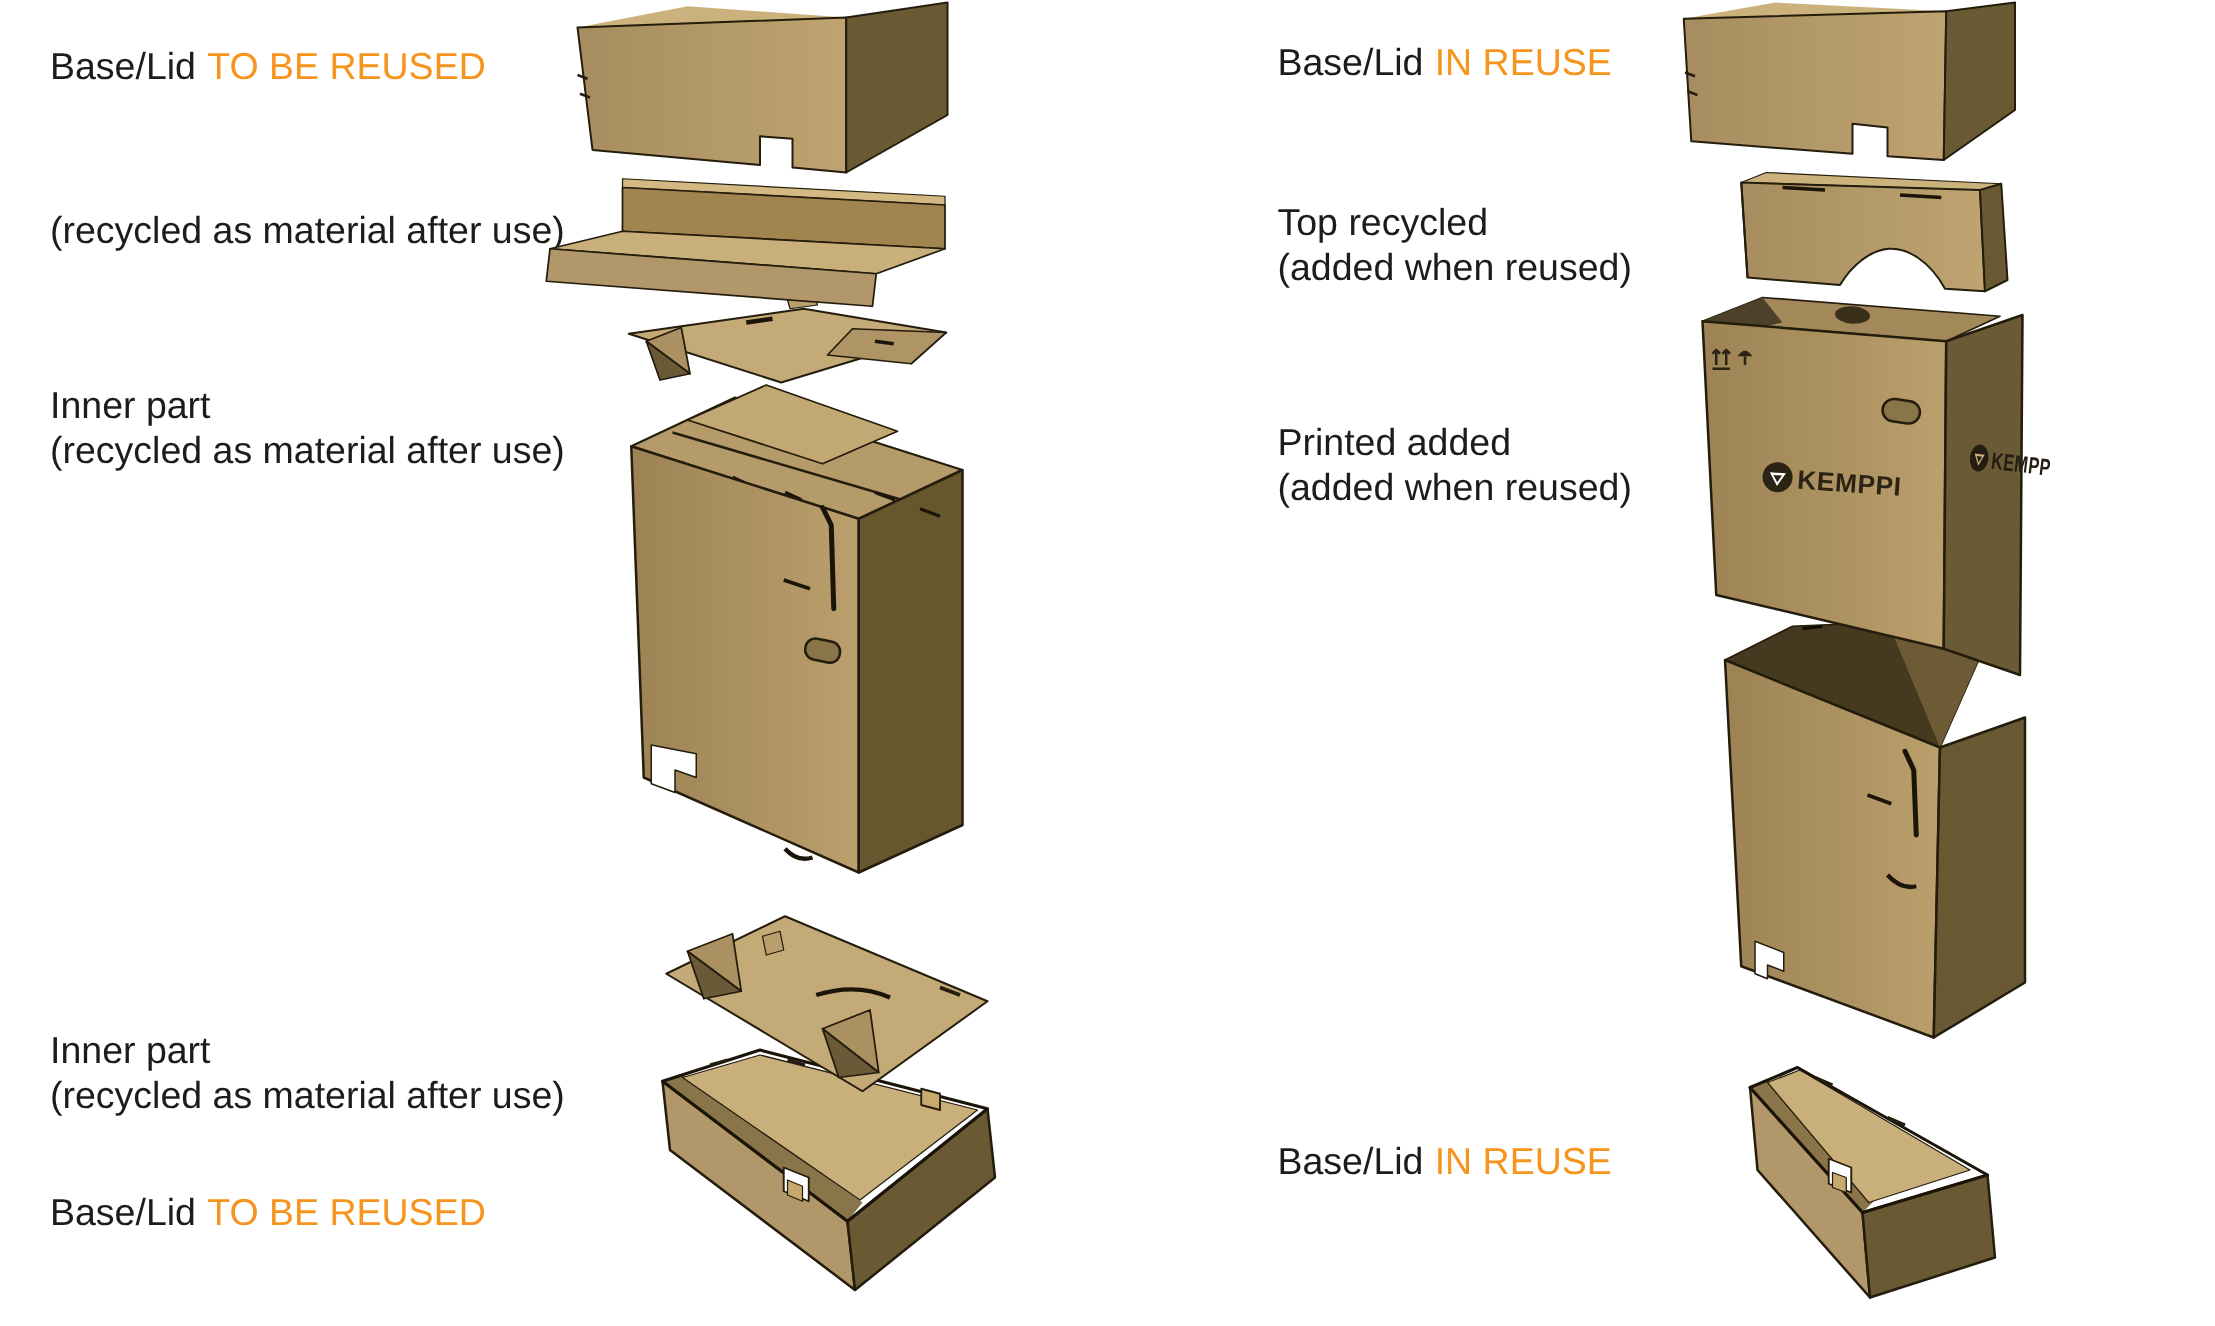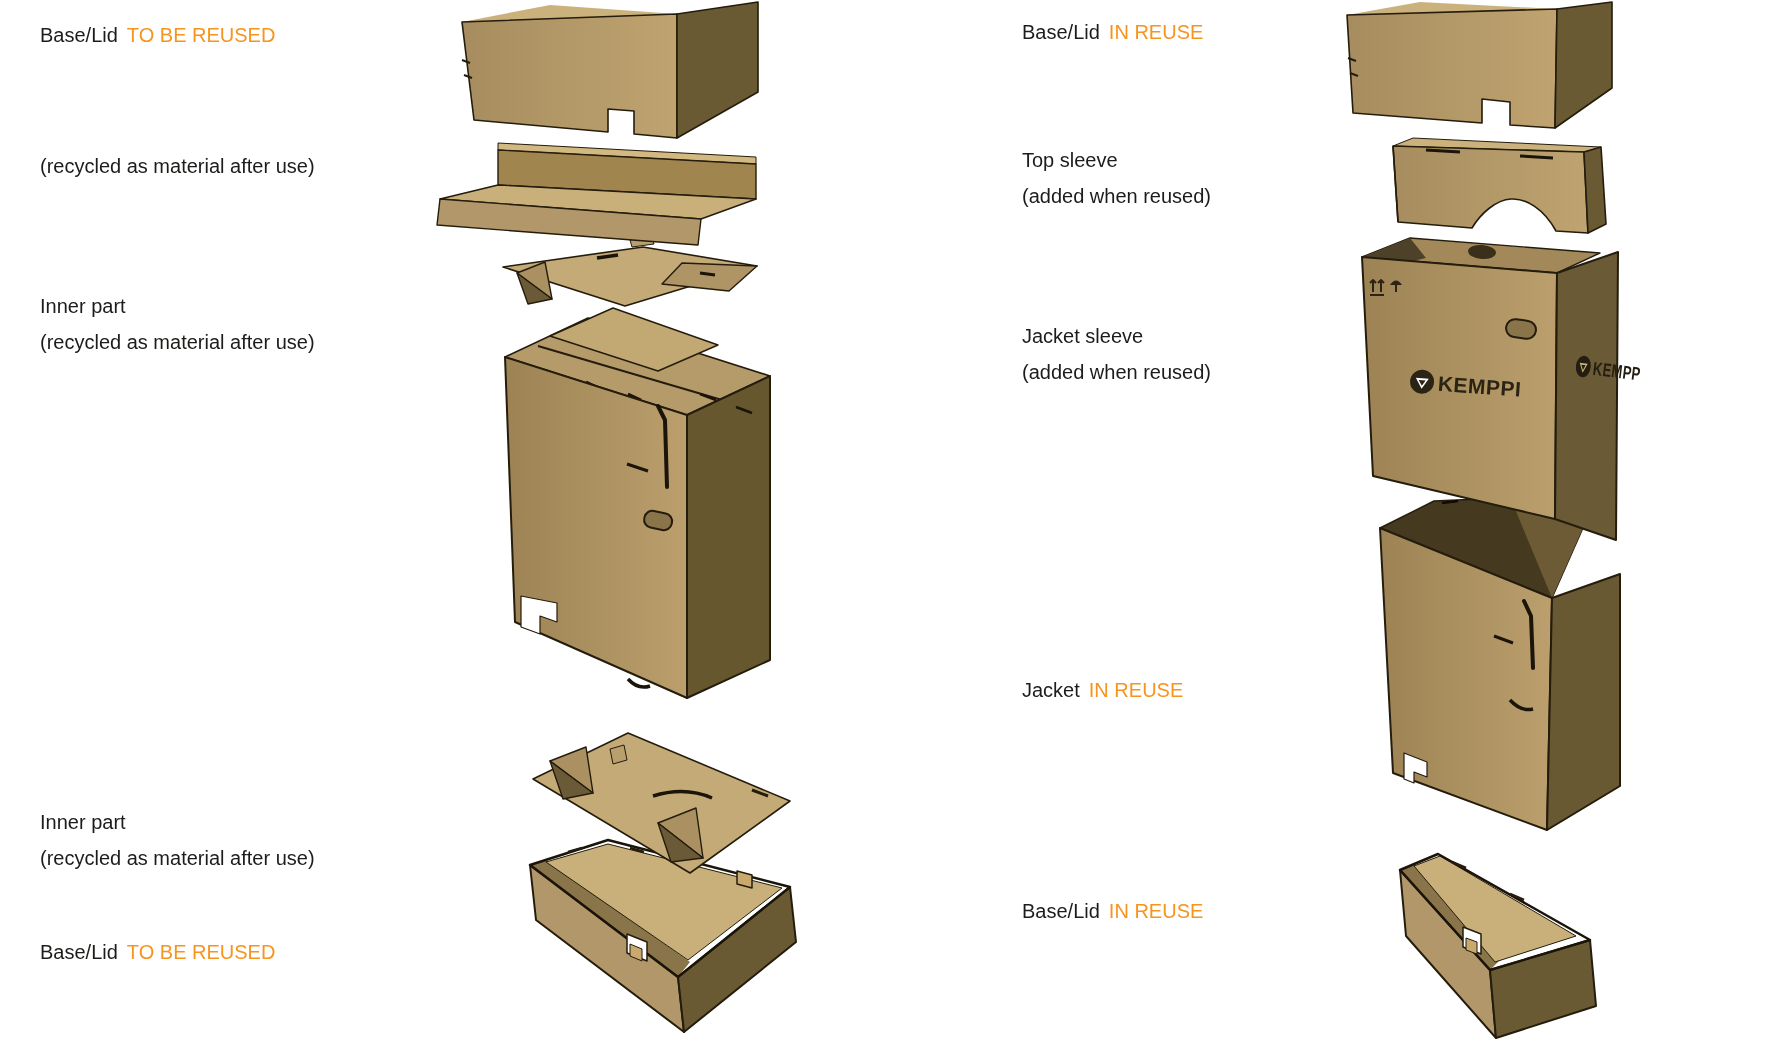--- a/index.html
+++ b/index.html
@@ -1,18 +1,18 @@
 <!DOCTYPE html>
 <html><head>
 <meta charset="utf-8">
 <style>
   html,body{margin:0;padding:0;background:#ffffff;}
   .canvas{position:relative;width:1772px;height:1061px;background:#ffffff;overflow:hidden;
           font-family:"Liberation Sans",sans-serif;}
-  .lbl{position:absolute;font-size:20px;line-height:36px;color:#1d1c1a;white-space:nowrap;}
+  .lbl{position:absolute;font-size:30px;line-height:36px;color:#1d1c1a;white-space:nowrap;margin-top:19px;}
   .lbl .hl{color:#F7941D;margin-left:9px;}
   .stack{position:absolute;top:0;}
   svg text.logo{font-family:"Liberation Sans",sans-serif;font-weight:bold;letter-spacing:.5px;}
 </style>
 </head>
 <body>
 
 <div class="canvas">
 
   <div class="lbl" style="left:40px;top:17px">
@@ -30,29 +30,26 @@
     <div>(recycled as material after use)</div>
   </div>
   <div class="lbl" style="left:40px;top:934px">
     <span>Base/Lid</span><span class="hl">TO BE REUSED</span>
   </div>
 
   <div class="lbl" style="left:1022px;top:14px">
     <span>Base/Lid</span><span class="hl">IN REUSE</span>
   </div>
   <div class="lbl" style="left:1022px;top:142px">
-    <div>Top sleeve</div>
+    <div>Top recycled</div>
     <div>(added when reused)</div>
   </div>
   <div class="lbl" style="left:1022px;top:318px">
-    <div>Jacket sleeve</div>
+    <div>Printed added</div>
     <div>(added when reused)</div>
-  </div>
-  <div class="lbl" style="left:1022px;top:672px">
-    <span>Jacket</span><span class="hl">IN REUSE</span>
   </div>
   <div class="lbl" style="left:1022px;top:893px">
     <span>Base/Lid</span><span class="hl">IN REUSE</span>
   </div>
 
   <svg class="stack" style="left:400px" width="440" height="1061" viewBox="0 0 440 1061">
     <defs>
       <linearGradient id="gf1" x1="0" y1="0" x2="1" y2="0">
         <stop offset="0" stop-color="#a78c5f"></stop>
           <stop offset="1" stop-color="#bfa471"></stop>

